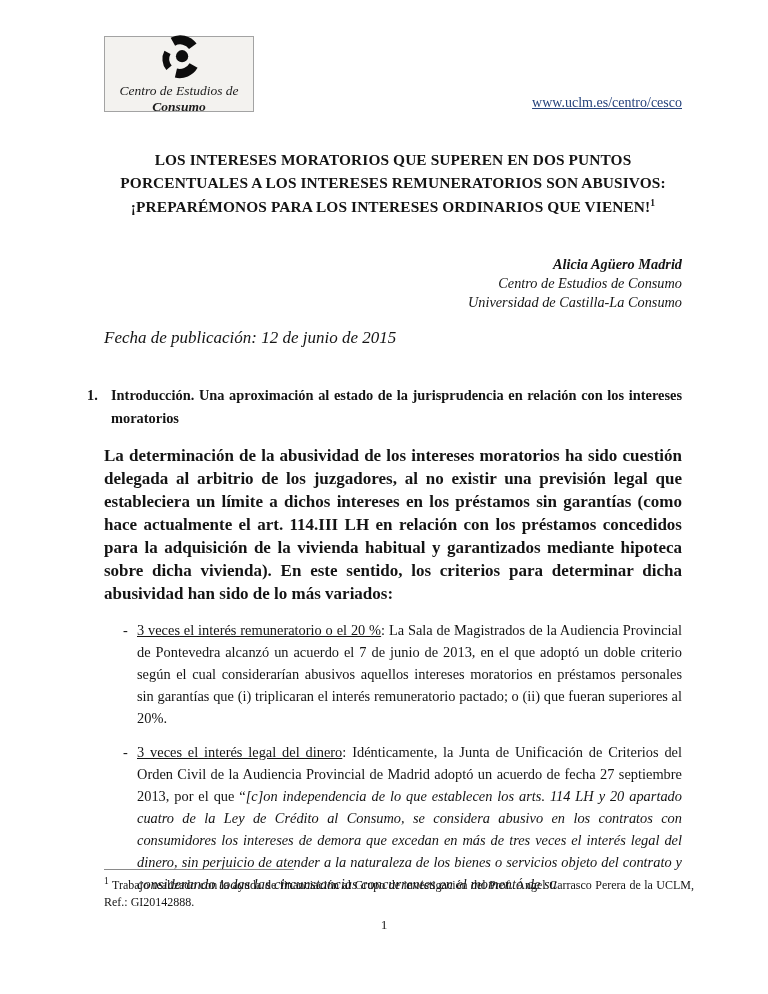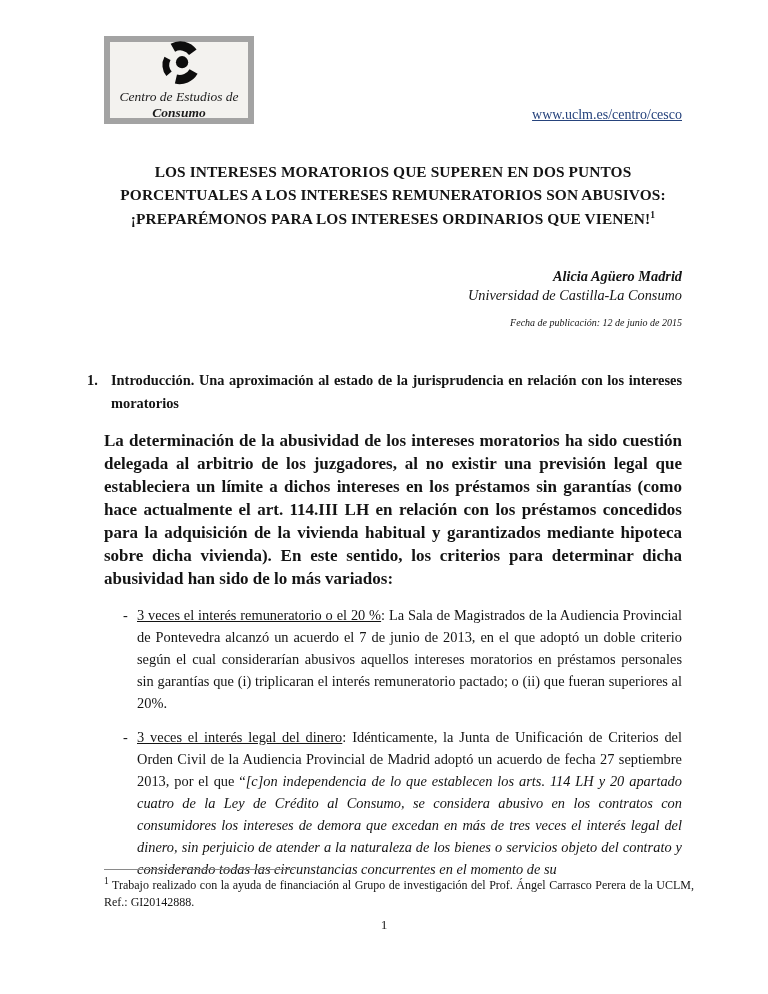--- a/index.html
+++ b/index.html
@@ -21,23 +21,23 @@
   }
   
   .header {
     display: flex;
     justify-content: space-between;
     align-items: flex-end;
     padding-top: 36px;
   }
   .logo-box {
     width: 150px;
-    height: 88px;
+    height: 76px;
     background: #f3f2ef;
-    border: 6px solid #a3a3a3;
+    border: 1px solid #a3a3a3;
     display: flex;
     flex-direction: column;
     align-items: center;
     justify-content: center;
     padding: 4px 2px;
   }
   .logo-icon svg { display: block; }
   .logo-caption {
     font-style: italic;
     font-size: 13.5px;
@@ -70,24 +70,24 @@
   
   .byline {
     margin-top: 37px;
     text-align: right;
     font-style: italic;
     font-size: 14.3px;
     line-height: 19px;
   }
   .byline .author { font-weight: bold; }
   .pubdate {
-    margin-top: 8px;
-    text-align: right;
+    margin-top: 16px;
+    text-align: left;
     font-style: italic;
-    font-size: 10px;
+    font-size: 17px;
     line-height: 19px;
   }
   
   .section-heading {
     margin-top: 37px;
     display: flex;
     font-weight: bold;
     font-size: 14.4px;
     line-height: 23px;
   }
@@ -174,20 +174,21 @@
           <div class="l2">Consumo</div>
         </div>
       </div>
       <a class="header-link" href="#">www.uclm.es/centro/cesco</a>
     </div>
 
     <div class="doc-title"><span>LOS INTERESES MORATORIOS QUE SUPEREN EN DOS PUNTOS PORCENTUALES A LOS INTERESES REMUNERATORIOS SON ABUSIVOS: ¡PREPARÉMONOS PARA LOS INTERESES ORDINARIOS QUE VIENEN!</span><sup>1</sup></div>
 
     <div class="byline">
       <div class="author">Alicia Agüero Madrid</div>
+      <div>Centro de Estudios de Consumo</div>
       <div>Universidad de Castilla-La Consumo</div>
     </div>
 
     <div class="pubdate">Fecha de publicación: 12 de junio de 2015</div>
 
     <div class="section-heading">
       <span class="num">1.</span>
       <span class="heading-text">Introducción. Una aproximación al estado de la jurisprudencia en relación con los intereses moratorios</span>
     </div>
 

